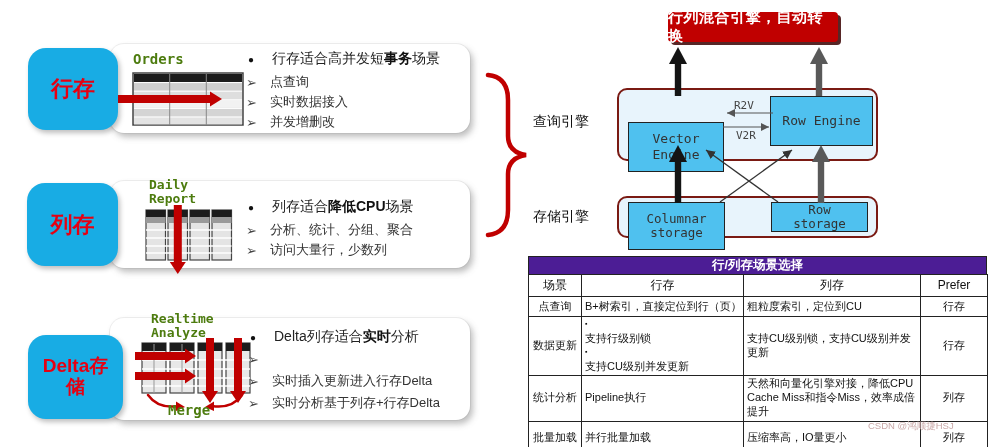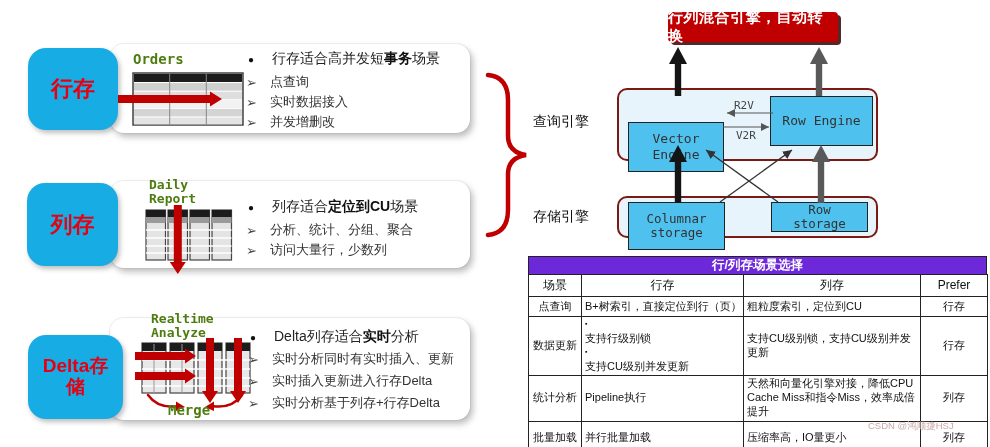--- a/index.html
+++ b/index.html
@@ -59,21 +59,21 @@
   .qlabel{left:533px;top:113px;}
   .slabel{left:533px;top:208px;}
   .convlabel{position:absolute;font-family:"DejaVu Sans Mono","Liberation Mono",monospace;
              font-size:11px;color:#444;}
   .r2v{left:734px;top:99px;}
   .v2r{left:736px;top:129px;}
   .overlay{position:absolute;left:520px;top:40px;pointer-events:none;}
 
   
   .sel-wrap{position:absolute;left:528px;top:256px;width:459px;}
-  .sel-title{height:17px;background:#6d28d9;border:1px solid #222;border-bottom:none;color:#fff;
+  .sel-title{height:17px;background:#4c1d95;border:1px solid #222;border-bottom:none;color:#fff;
              font-weight:bold;font-size:12.5px;display:flex;align-items:center;justify-content:center;}
   table.sel{width:100%;border-collapse:collapse;table-layout:fixed;font-size:11px;color:#111;}
   table.sel th,table.sel td{border:1px solid #222;padding:1px 3px;vertical-align:middle;line-height:1.25;}
   table.sel th{font-weight:normal;font-size:12px;text-align:center;height:19px;}
   td.c{text-align:center;}
   td.vt{vertical-align:top;padding-top:3px;}
   .nw{white-space:nowrap;overflow:hidden;}
   .blin{display:flex;align-items:flex-start;flex-direction:column;}
   .blin .sq{flex:0 0 12px;font-size:7px;padding-top:2px;text-align:center;}
   tr.r1{height:20px;} tr.r2{height:34px;padding-left:12px;} tr.r3{height:46px;} tr.r4{height:33px;}
@@ -152,21 +152,21 @@
         <line x1="4" y1="44" x2="89.5" y2="44"></line>
           <line x1="4" y1="51" x2="89.5" y2="51"></line>
       </g>
     </g>
     <rect x="31.8" y="3" width="8" height="58" fill="#c00000"></rect>
     <polygon points="27.8,60 43.8,60 35.8,72" fill="#c00000"></polygon>
   </svg>
   <div class="bullets bl2">
     <div class="brow head">
       <span class="mk dot">●</span>
-      <span class="btext"><span>列存适合</span><b>定位到CU</b><span>场景</span></span>
+      <span class="btext"><span>列存适合</span><b>降低CPU</b><span>场景</span></span>
     </div>
     <div class="brow">
         <span class="mk arr">➢</span>
         <span>分析、统计、分组、聚合</span>
       </div>
     <div class="brow">
         <span class="mk arr">➢</span>
         <span>访问大量行，少数列</span>
       </div>
   </div>
@@ -213,21 +213,20 @@
     <polygon points="74,8.5 65,14 74,18" fill="#c00000"></polygon>
   </svg>
   <div class="glabel gmerge">Merge</div>
   <div class="bullets bl3">
     <div class="brow head">
       <span class="mk dot">●</span>
       <span class="btext"><span>Delta列存适合</span><b>实时</b><span>分析</span></span>
     </div>
     <div class="brow">
         <span class="mk arr">➢</span>
-        <span>实时分析同时有实时插入、更新</span>
       </div>
     <div class="brow">
         <span class="mk arr">➢</span>
         <span>实时插入更新进入行存Delta</span>
       </div>
     <div class="brow">
         <span class="mk arr">➢</span>
         <span>实时分析基于列存+行存Delta</span>
       </div>
   </div>

